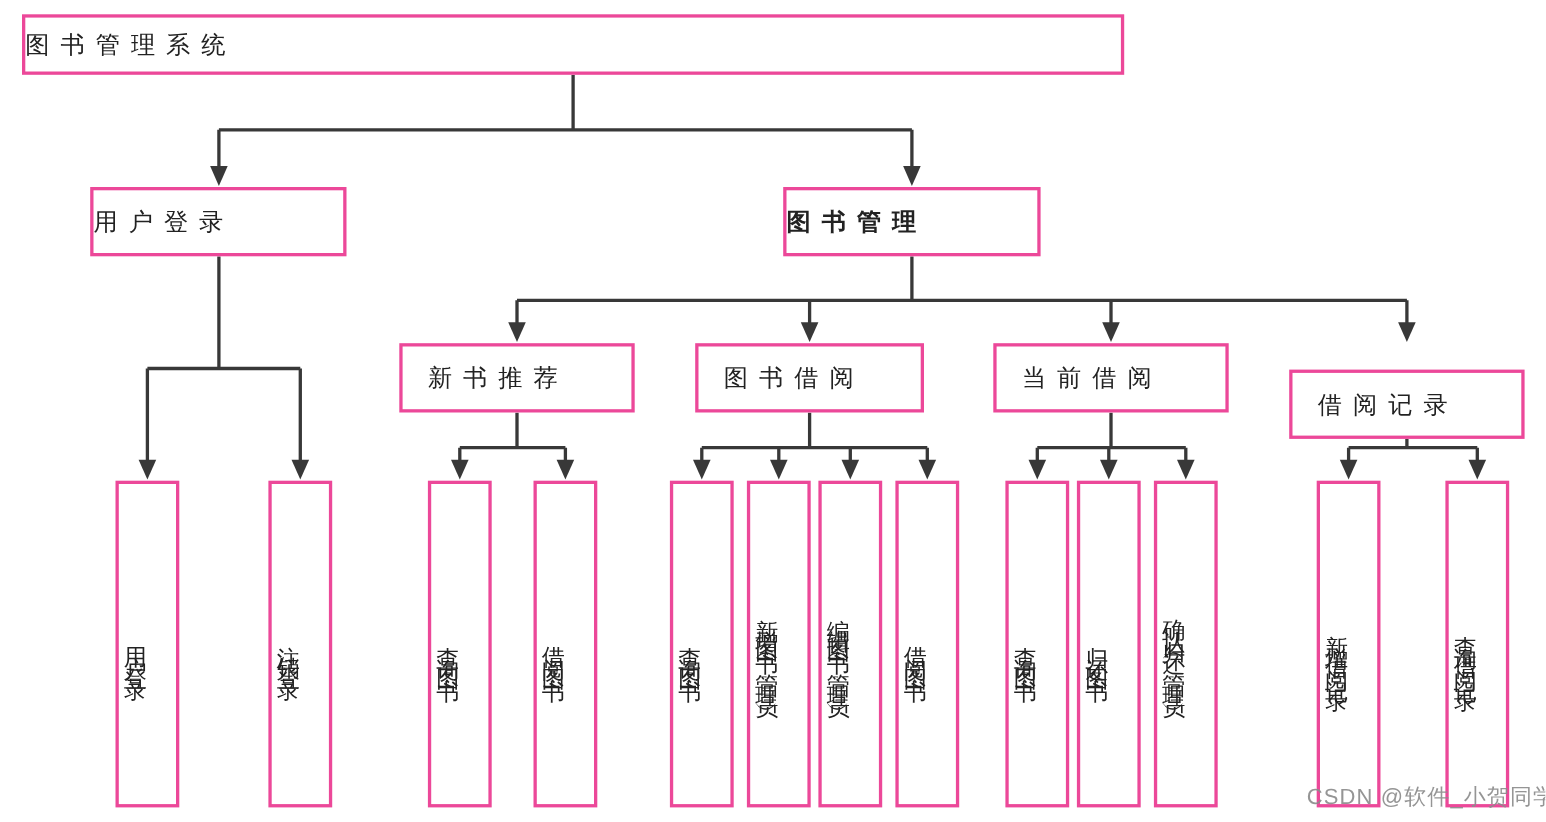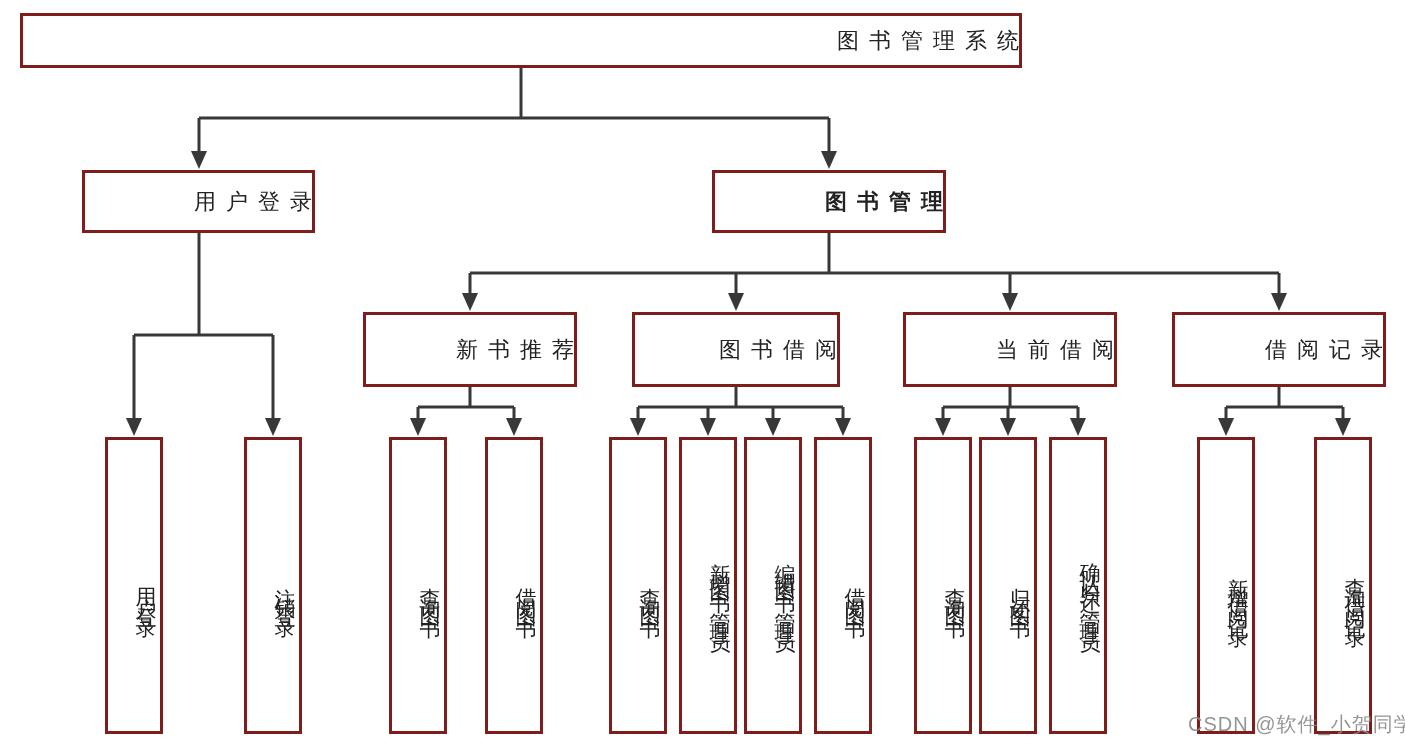--- a/index.html
+++ b/index.html
@@ -1,32 +1,32 @@
 <!DOCTYPE html>
 <html><head>
 <meta charset="utf-8">
 <style>
   html,body{margin:0;padding:0;background:#ffffff;}
   body{font-family:"Liberation Sans","DejaVu Sans",sans-serif;}
   #stage{position:relative;width:1405px;height:747px;background:#ffffff;overflow:hidden;}
   #wires{position:absolute;left:0;top:0;width:1405px;height:747px;}
-  .node{position:absolute;box-sizing:border-box;background:#ffffff;border:3px solid #7f1d1d;
-        display:flex;align-items:center;justify-content:flex-end;color:#222222;}
+  .node{position:absolute;box-sizing:border-box;background:#ffffff;border:3px solid #ec4899;
+        display:flex;align-items:center;justify-content:flex-start;color:#222222;}
   .node span{font-size:22px;letter-spacing:10px;margin-right:-10px;white-space:nowrap;color:#222222;}
   .root{left:20px;top:13px;width:1002px;height:55px;}
   .l2{top:170px;height:63px;}
-  .l3{top:312px;height:75px;}
+  .l3{top:312px;height:63px;padding-left:23px;}
   .leaf{top:437px;width:58px;height:297px;}
   .leaf span{writing-mode:vertical-rl;font-size:21px;letter-spacing:10px;margin:0 0 -10px 0;}
   #n-userlogin{left:82px;width:233px;}
   #n-bookmgmt{left:712px;width:234px;font-weight:bold;}
   #n-newbook{left:363px;width:214px;}
   #n-borrow{left:632px;width:208px;}
   #n-current{left:903px;width:214px;}
-  #n-records{left:1172px;width:214px;}
+  #n-records{left:1172px;width:214px;margin-top:24px;}
   #lf-a1{left:105px;} #lf-a2{left:244px;}
   #lf-b1{left:389px;} #lf-b2{left:485px;}
   #lf-c1{left:609px;} #lf-c2{left:679px;} #lf-c3{left:744px;} #lf-c4{left:814px;}
   #lf-d1{left:914px;} #lf-d2{left:979px;} #lf-d3{left:1049px;}
   #lf-e1{left:1197px;} #lf-e2{left:1314px;}
   .watermark{position:absolute;left:1188px;top:711px;font-size:20px;letter-spacing:1px;
              color:rgba(140,140,140,0.92);white-space:nowrap;}
   .wire{stroke:#383838;stroke-width:3;fill:none;}
   .arrow{fill:#383838;stroke:none;}
 </style>

